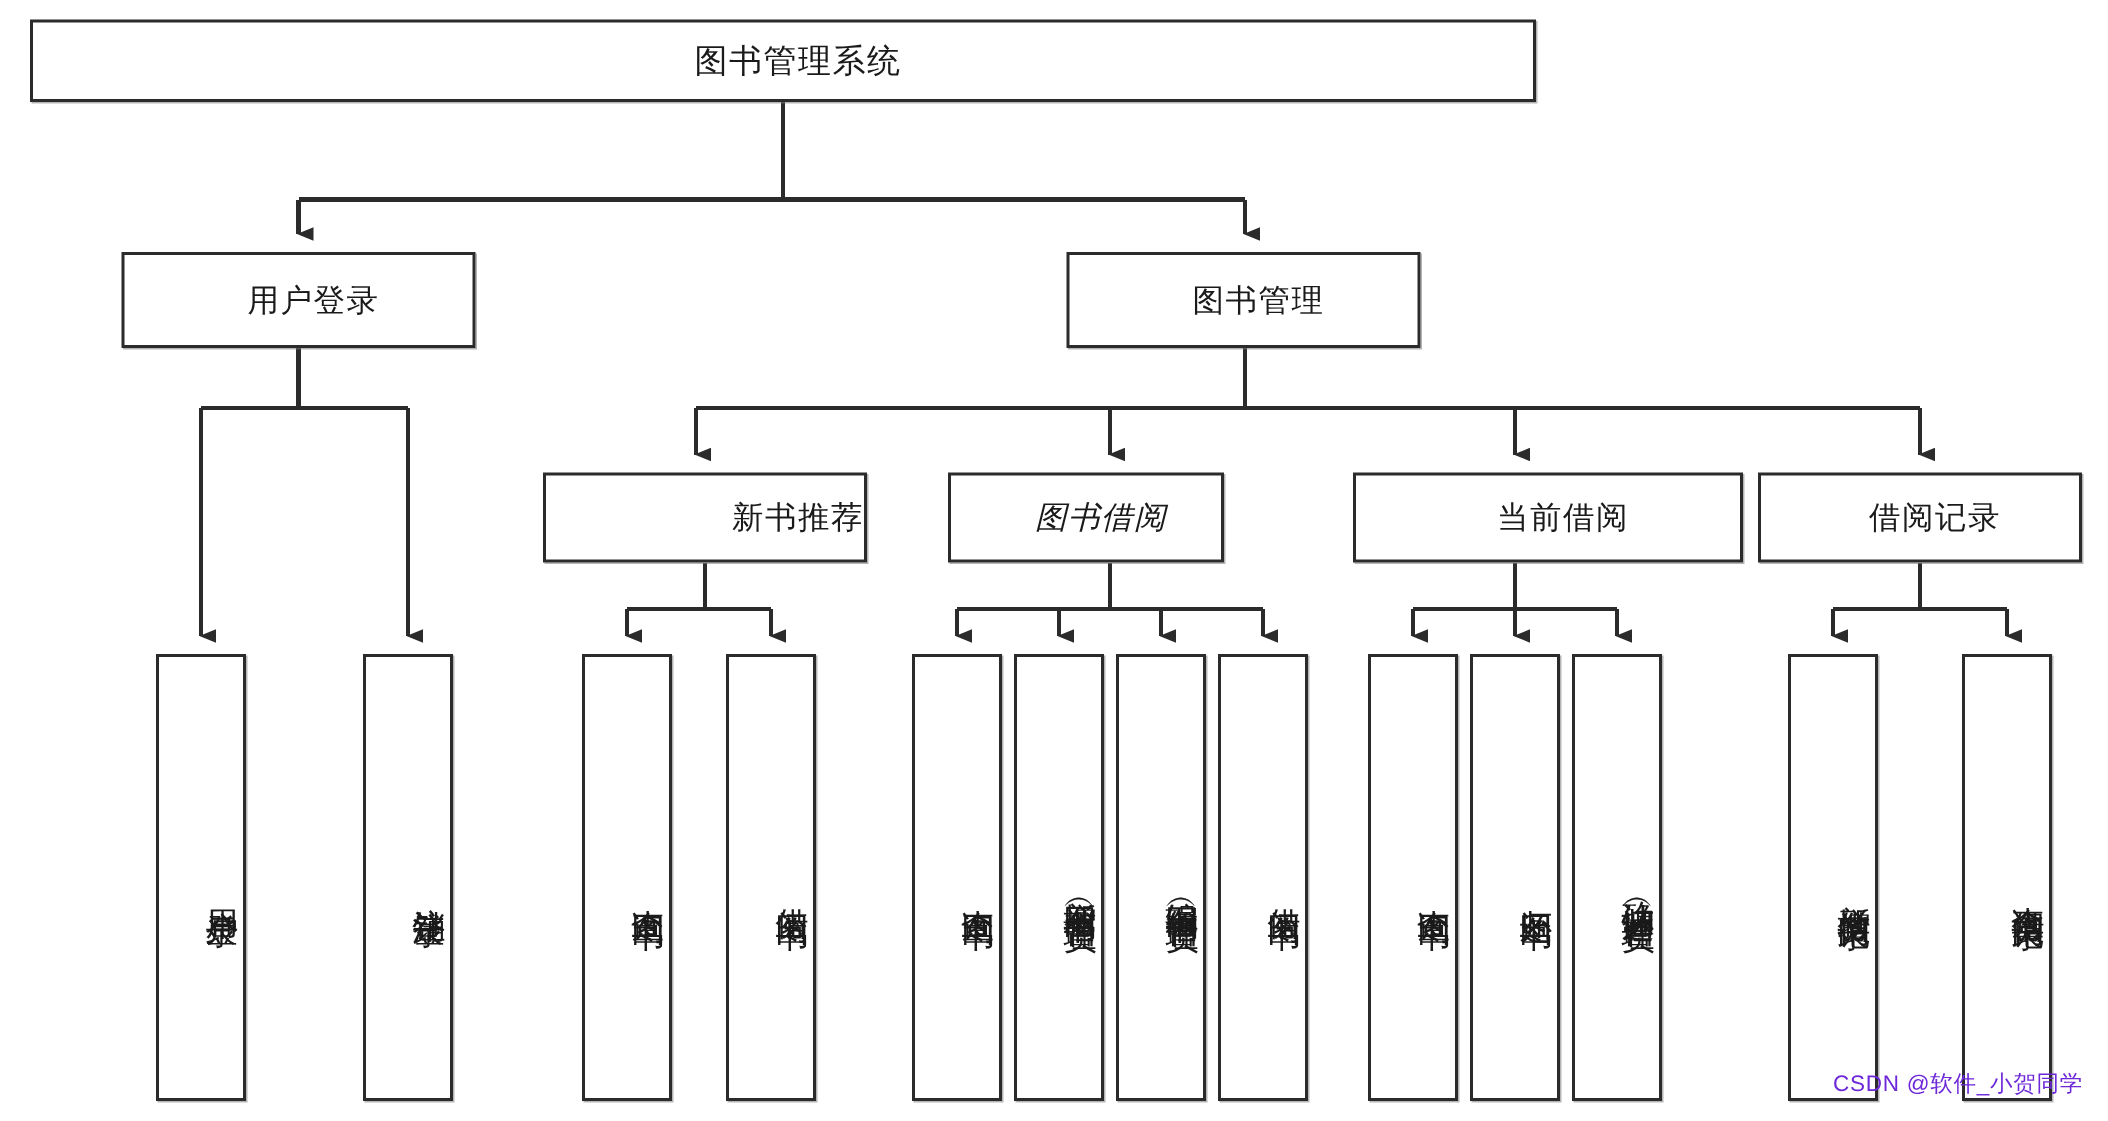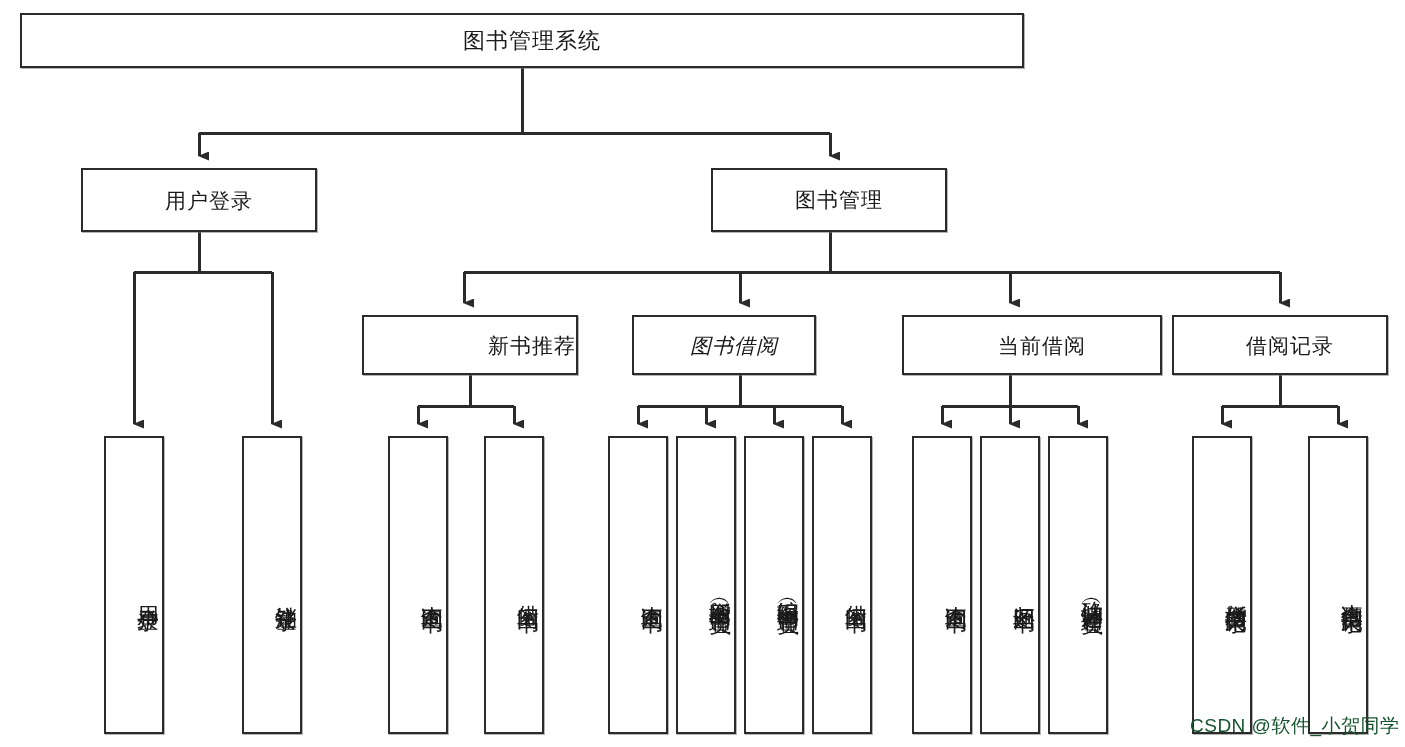--- a/index.html
+++ b/index.html
@@ -44,25 +44,26 @@
     padding-top:14px;
     white-space:normal;
   }
   .node.v span{
     writing-mode:vertical-rl;
     text-orientation:upright;
     display:block;
   }
   .watermark{
     position:absolute;
-    font-size:19px;
-    color:#14532d;
+    font-size:15px;
+    color:#6d28d9;
     letter-spacing:0.5px;
     white-space:nowrap;
     pointer-events:none;
+    margin-left:32px;
   }
 </style>
 </head>
 <body>
 
 <svg id="diagram" viewBox="0 0 1405 747" xmlns="http://www.w3.org/2000/svg">
   <defs>
     <marker id="arrowhead" markerWidth="9" markerHeight="11" refX="4.5" refY="10" orient="auto" markerUnits="userSpaceOnUse">
       <polygon points="0,0 9,0 4.5,11" fill="#2b2b2b"></polygon>
     </marker>

